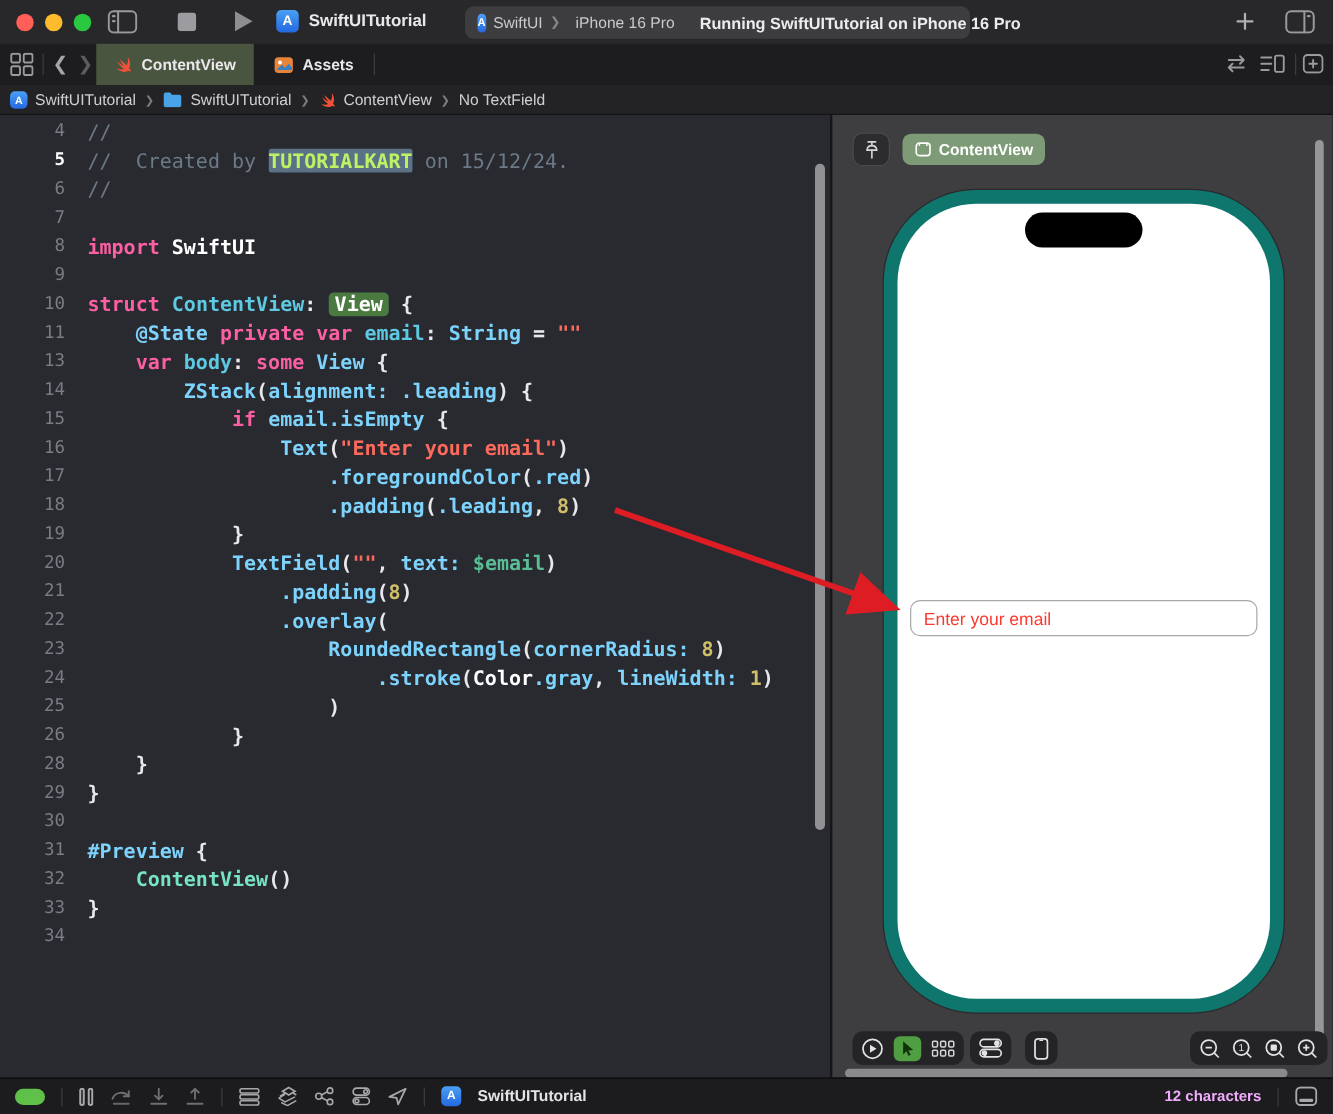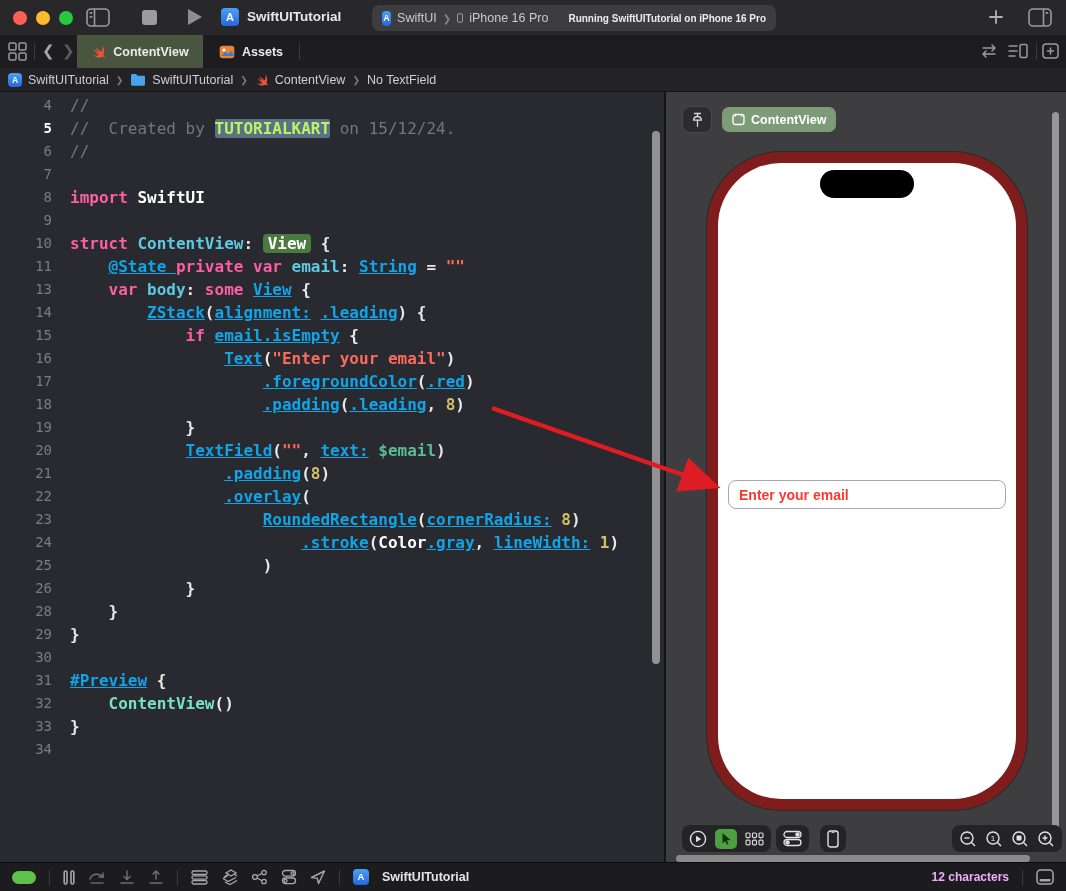--- a/index.html
+++ b/index.html
@@ -9,21 +9,21 @@
   
   #titlebar { position:absolute; left:0; top:0; width:1066px; height:35px; background:#28282a; }
   .tl { position:absolute; top:11px; width:14px; height:14px; border-radius:50%; }
   #tl-red { left:13px; background:#ff5f57; }
   #tl-yellow { left:36px; background:#febb2e; }
   #tl-green { left:59px; background:#2ac840; }
   .tb-icon { position:absolute; top:7px; }
   #scheme-pill { position:absolute; left:372px; top:5px; width:404px; height:26px; background:#3d3d40; border-radius:7px; display:flex; align-items:center; padding:0 10px; gap:6px; }
   .pill-txt { font-size:12.5px; color:#c9c9ce; white-space:nowrap; }
   .pill-chev { font-size:10px; color:#86868a; }
-  #run-status { font-size:10px; font-weight:bold; color:#ececf0; margin-left:14px; white-space:nowrap; }
+  #run-status { font-size:13px; font-weight:bold; color:#ececf0; margin-left:14px; white-space:nowrap; }
   #window-title { position:absolute; left:247px; top:9px; font-size:13.5px; font-weight:bold; color:#e8e8ea; }
   .appicon { display:inline-block; background:linear-gradient(180deg,#4aa0f5,#2468e0); border-radius:4px; color:#fff; font-weight:bold; text-align:center; }
 
   
   #tabbar { position:absolute; left:0; top:35px; width:1066px; height:33px; background:#1d1d1f; }
   .vdiv { position:absolute; top:8px; width:1px; height:17px; background:#3c3c3e; }
   .tab { position:absolute; top:0; height:33px; display:flex; align-items:center; gap:7px; padding:0 14px; }
   #tab-contentview { left:77px; width:126px; background:#4a5540; justify-content:center; }
   #tab-assets { left:203px; width:96px; justify-content:center; }
   .tab-label { font-size:12.5px; font-weight:bold; color:#e9e9eb; white-space:nowrap; }
@@ -39,37 +39,37 @@
   #editor { position:absolute; left:0; top:92px; width:664px; height:770px; background:#292a30; overflow:hidden; }
   #code-lines { padding-top:2px; }
   .line { display:flex; height:23px; line-height:23px; }
   .ln { width:52px; flex:0 0 52px; text-align:right; font-family:"DejaVu Sans Mono", monospace; font-size:14px; color:#7b7b82; }
   .ln.cur { color:#ffffff; font-weight:bold; }
   .code { padding-left:18px; font-family:"DejaVu Sans Mono", monospace; font-size:16px; white-space:pre; font-weight:600; color:#e8e8ea; }
   .tok.com { color:#6c7986; font-weight:400; }
   .tok.kw  { color:#fc5fa3; font-weight:700; }
   .tok.str { color:#fc6a5d; }
   .tok.num { color:#d0bf69; }
-  .tok.typ { color:#0ea5e9;text-decoration:underline; }
+  .tok.typ { color:#7dd3fc; }
   .tok.dec { color:#5dc9e2; }
   .tok.mint { color:#5bbd96; }
   .tok.mintb { color:#78e3c2; }
   .tok.wh  { color:#e8e8ea; }
   .tok.whb { color:#ffffff; font-weight:700; }
   .tok.badge { background:#4a7a40; color:#ffffff; border-radius:4px; padding:0 5px; font-weight:700; }
   .tok.hl { background:#5a7186; color:#bef264; border-radius:2px; }
   #editor-scrollbar { position:absolute; left:652px; top:39px; width:8px; height:533px; background:#919193; border-radius:4px; }
   #pane-divider { position:absolute; left:664px; top:92px; width:2px; height:770px; background:#161618; }
 
   
   #preview { position:absolute; left:666px; top:92px; width:400px; height:770px; background:#3e3e40; }
   #pin-btn { position:absolute; left:16px; top:14px; width:30px; height:27px; background:#2c2c2e; border:1px solid #4a4a4c; border-radius:8px; display:flex; align-items:center; justify-content:center; }
   #preview-pill { position:absolute; left:56px; top:15px; height:25px; padding:0 10px; background:#7e9b77; border-radius:7px; display:flex; align-items:center; gap:6px; }
   #preview-pill span { font-size:12.5px; font-weight:bold; color:#ffffff; }
-  #phone { position:absolute; left:41px; top:60px; width:320px; height:658px; background:#7f1d1d; border-radius:74px; box-shadow:0 0 0 1px #2a2a2c;font-weight:bold; }
+  #phone { position:absolute; left:41px; top:60px; width:320px; height:658px; background:#0f766e; border-radius:74px; box-shadow:0 0 0 1px #2a2a2c; }
   #phone-screen { position:absolute; left:11px; top:11px; width:298px; height:636px; background:#ffffff; border-radius:63px; overflow:hidden; }
   #dyn-island { position:absolute; left:50%; top:7px; transform:translateX(-50%); width:94px; height:28px; background:#000; border-radius:15px; }
   #email-field { position:absolute; left:10px; right:10px; top:317px; height:29px; border:1px solid #a9a9ad; border-radius:8px; display:flex; align-items:center; padding-left:10px; }
   #email-field span { font-size:14px; color:#fa3a30; }
   #preview-vscroll { position:absolute; left:386px; top:20px; width:7px; height:730px; background:#96969a; border-radius:4px; }
   #preview-toolbar { position:absolute; left:0; top:733px; width:400px; height:28px; }
   .ptool-group { position:absolute; top:0; height:27px; background:#242426; border-radius:8px; display:flex; align-items:center; justify-content:center; gap:8px; padding:0 7px; }
   #ptool-left { left:16px; }
   #ptool-device-settings { left:110px; }
   #ptool-device { left:154px; }

